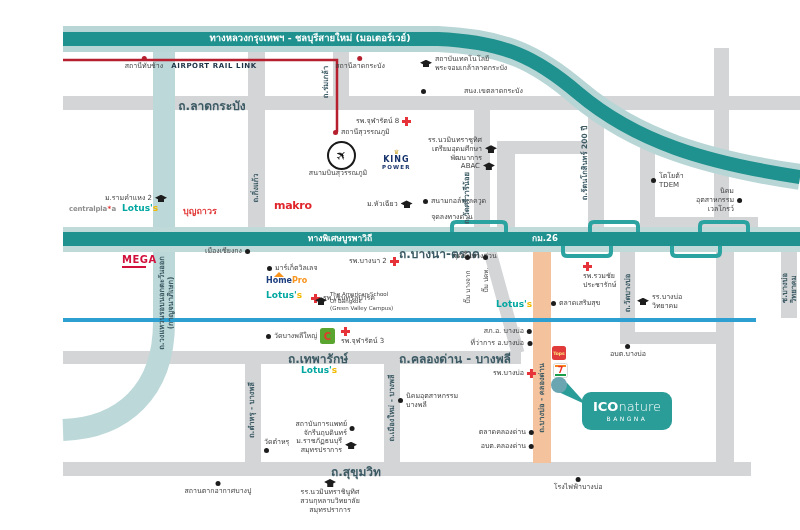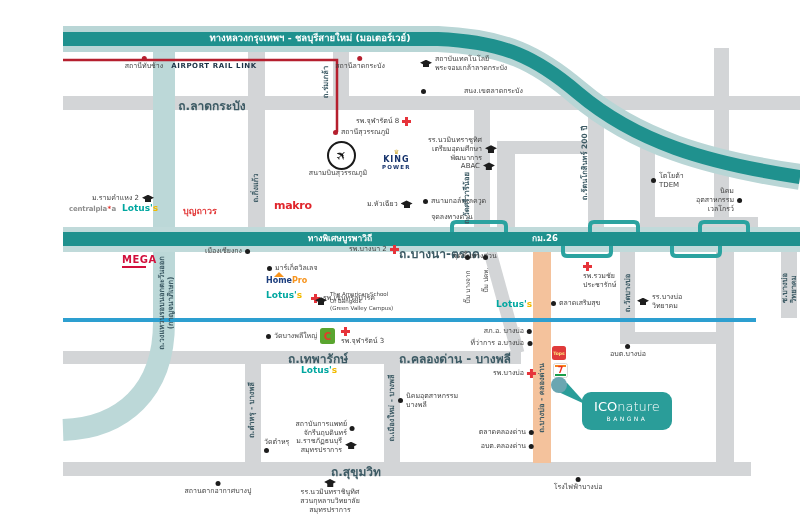--- a/index.html
+++ b/index.html
@@ -75,21 +75,21 @@
            border-radius:50%;display:flex;align-items:center;justify-content:center;background:#fff;}
   .airport .pl{font-size:13px;transform:rotate(-45deg);color:#111;line-height:1;}
 
   
   .ico-pin{position:absolute;z-index:6;left:551px;top:377px;width:16px;height:16px;border-radius:50%;background:#6aa6b1;}
   .ico-ptr{position:absolute;z-index:6;left:552px;top:383px;width:36px;height:24px;background:#2a9d99;
            clip-path:polygon(11% 8%,42% 0%,97% 92%,18% 38%);}
   .ico-box{position:absolute;z-index:7;left:582px;top:392px;width:90px;height:38px;background:#2a9d99;border-radius:9px;
            color:#fff;display:flex;flex-direction:column;align-items:center;justify-content:center;line-height:1.25;}
   .ico-box .l1{font-size:13px;}
-  .ico-box .b{font-weight:400;}
+  .ico-box .b{font-weight:700;}
   .ico-box .n{font-weight:300;}
   .ico-box .l2{font-size:6px;letter-spacing:2.5px;}
 </style>
 </head>
 <body>
 
 <div id="map">
 
   <svg id="roads-svg" width="800" height="530" viewBox="0 0 800 530">
 
@@ -149,21 +149,21 @@
       <div class="lb vroad" style="left: 326px; top: 82px;">
         <span class="tx">ถ.ร่มเกล้า</span>
       </div>
       <div class="lb road ax-c" style="left: 212px; top: 99px;"><span class="tx">ถ.ลาดกระบัง</span></div>
       <div class="lb poi side-l" style="left: 420px; top: 55px;"><span class="ic cap"></span><span class="tx">สถาบันเทคโนโลยี
 พระจอมเกล้าลาดกระบัง</span></div>
       <div class="lb poi side-l" style="left: 421px; top: 87px; gap: 38px;"><span class="ic dot"></span><span class="tx">สนง.เขตลาดกระบัง</span></div>
       <div class="lb poi side-r" style="left: 356px; top: 117px;"><span class="tx">รพ.จุฬารัตน์ 8</span><span class="ic cross"></span></div>
       <div class="lb poi side-l" style="left: 333px; top: 128px;"><span class="ic rdot"></span><span class="tx">สถานีสุวรรณภูมิ</span></div>
       <div class="lb poi ax-c" style="left: 338px; top: 169px;"><span class="tx">สนามบินสุวรรณภูมิ</span></div>
-      <div class="lb poi side-r" style="left: 92px; top: 194px; align-items: flex-end;"><span class="tx">ม.รามคำแหง 2</span><span class="ic cap"></span></div>
+      <div class="lb poi side-r" style="left: 105px; top: 194px; align-items: flex-end;"><span class="tx">ม.รามคำแหง 2</span><span class="ic cap"></span></div>
       <div class="lb poi side-r" style="left: 367px; top: 200px; justify-content: flex-end;"><span class="tx">ม.หัวเฉียว</span><span class="ic cap"></span></div>
       <div class="lb vroad" style="left: 256px; top: 188px;">
         <span class="tx">ถ.กิ่งแก้ว</span>
       </div>
       <div class="lb hwy2 ax-c" style="left: 340px; top: 233px; justify-content: center;"><span class="tx">ทางพิเศษบูรพาวิถี</span></div>
       <div class="lb hwy2 ax-c" style="left: 545px; top: 233px;"><span class="tx">กม.26</span></div>
       <div class="lb road" style="left: 399px; top: 247px;"><span class="tx">ถ.บางนา-ตราด</span></div>
       <div class="lb poi ax-c" style="left: 452px; top: 213px;"><span class="tx">จุดลงทางด่วน</span></div>
       <div class="lb poi ax-c" style="left: 475px; top: 252px;"><span class="tx">จุดขึ้นทางด่วน</span></div>
       <div class="lb poi side-r ax-r al-right" style="left: 497px; top: 136px;"><span class="tx">รร.นวมินทราชูทิศ
@@ -179,21 +179,21 @@
       </div>
       <div class="lb poi side-l" style="left: 651px; top: 172px;"><span class="ic dot"></span><span class="tx">โตโยต้า TDEM</span></div>
       <div class="lb poi side-r ax-r al-right" style="left: 742px; top: 187px;"><span class="tx">นิคมอุตสาหกรรม
 เวลโกรว์</span><span class="ic dot"></span></div>
       <div class="lb poi side-r ax-r" style="left: 250px; top: 247px; padding-left: 34px;"><span class="tx">เมืองเซียงกง</span><span class="ic dot"></span></div>
       <div class="lb vroad2" style="left: 166px; top: 303px;">
         <span class="tx">ถ.วงแหวนรอบนอกตะวันออก
 (กาญจนาภิเษก)</span>
       </div>
       <div class="lb poi side-l" style="left: 267px; top: 264px;"><span class="ic dot"></span><span class="tx">มาร์เก็ตวิลเลจ</span></div>
-      <div class="lb poi side-r" style="left: 349px; top: 245px;"><span class="tx">รพ.บางนา 2</span><span class="ic cross"></span></div>
+      <div class="lb poi side-r" style="left: 349px; top: 257px;"><span class="tx">รพ.บางนา 2</span><span class="ic cross"></span></div>
       <div class="lb poi side-l" style="left: 311px; top: 294px;"><span class="ic cross"></span><span class="tx">รพ.เซ็นทรัลปาร์ค</span></div>
       <div class="lb poi-sm side-l" style="left: 315px; top: 291px;"><span class="ic cap"></span><span class="tx">The American School
 Of Bangkok
 (Green Valley Campus)</span></div>
       <div class="lb poi side-l" style="left: 266px; top: 332px;"><span class="ic dot"></span><span class="tx">วัดบางพลีใหญ่</span></div>
       <div class="lb poi side-t" style="left: 341px; top: 327px;"><span class="ic cross"></span><span class="tx">รพ.จุฬารัตน์ 3</span></div>
       <div class="lb road ax-c" style="left: 318px; top: 352px;"><span class="tx">ถ.เทพารักษ์</span></div>
       <div class="lb road ax-c" style="left: 455px; top: 352px;"><span class="tx">ถ.คลองด่าน - บางพลี</span></div>
       <div class="lb vroad" style="left: 252px; top: 410px;">
         <span class="tx">ถ.ตำหรุ - บางพลี</span>

